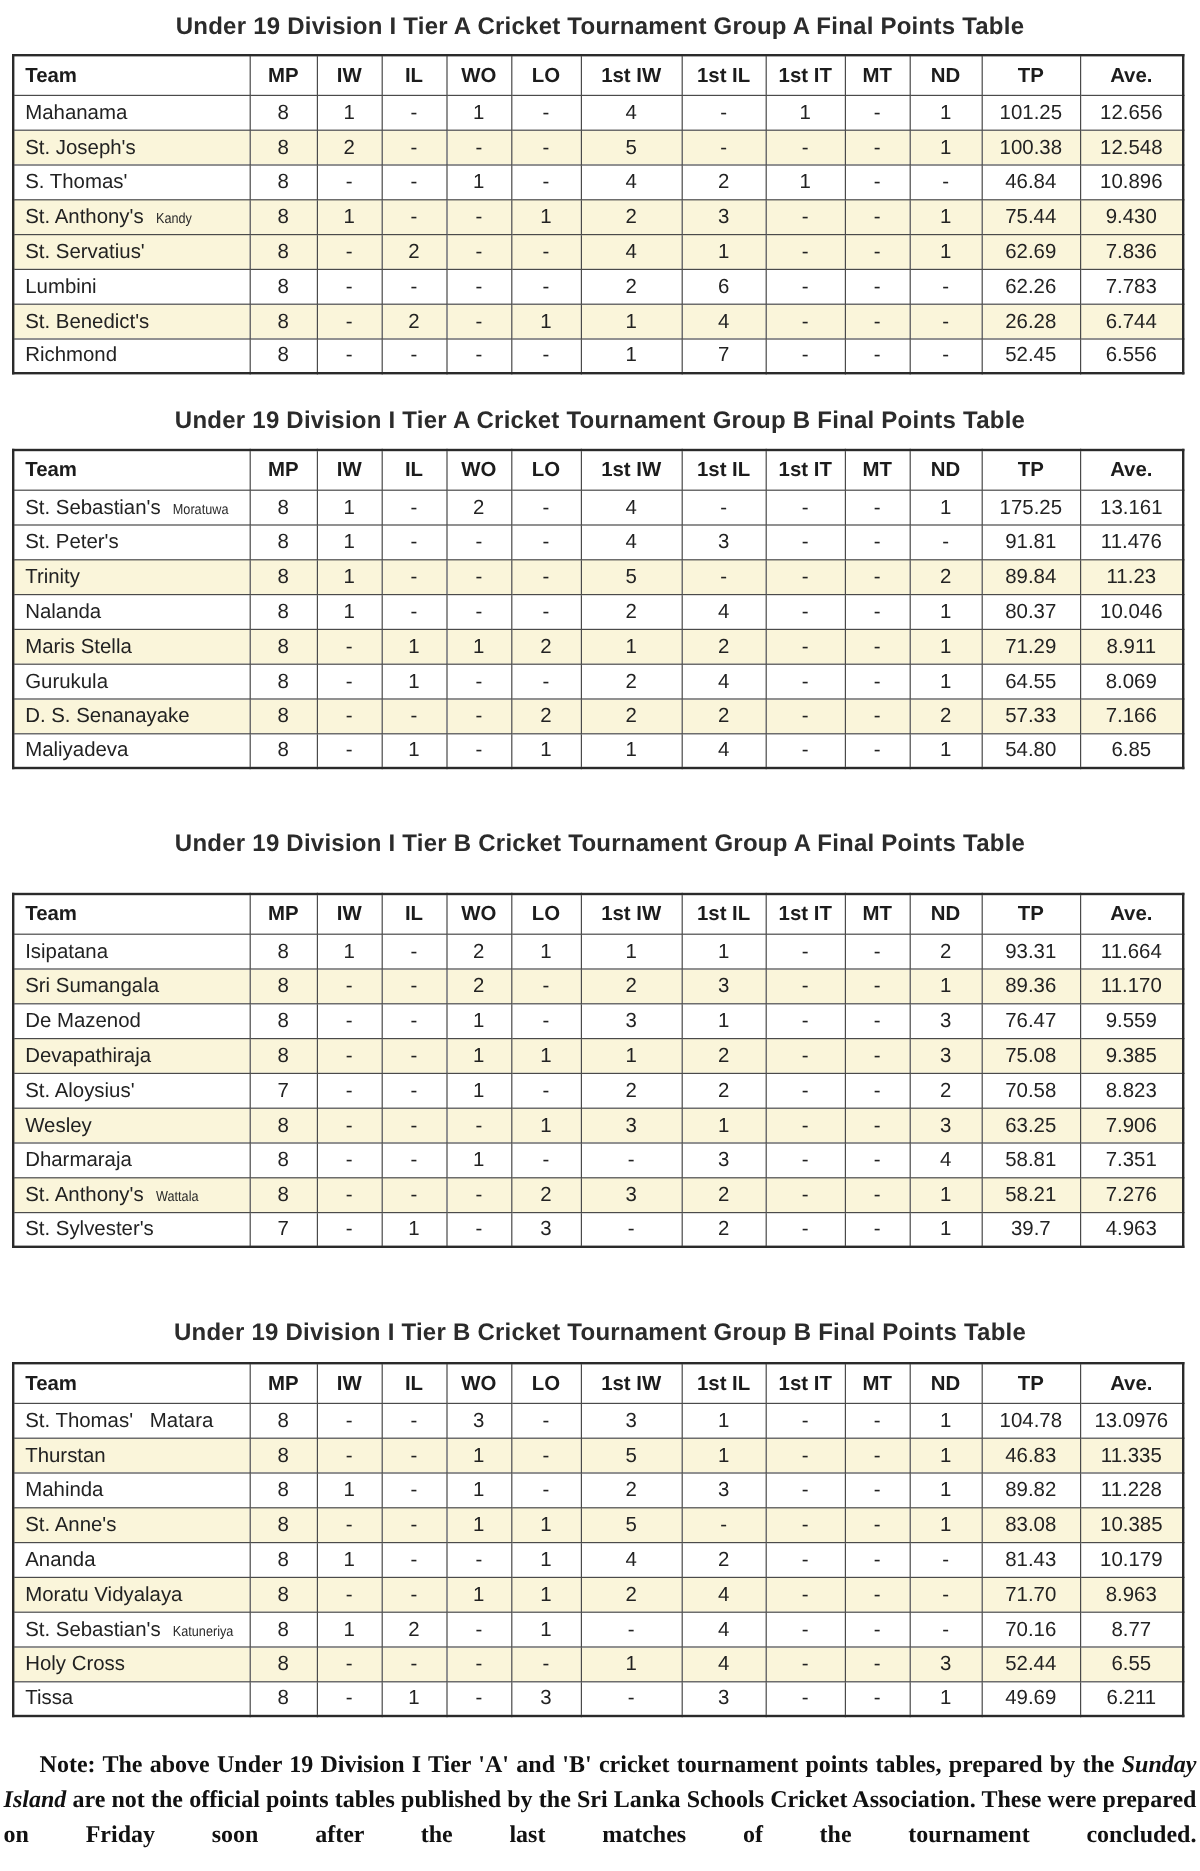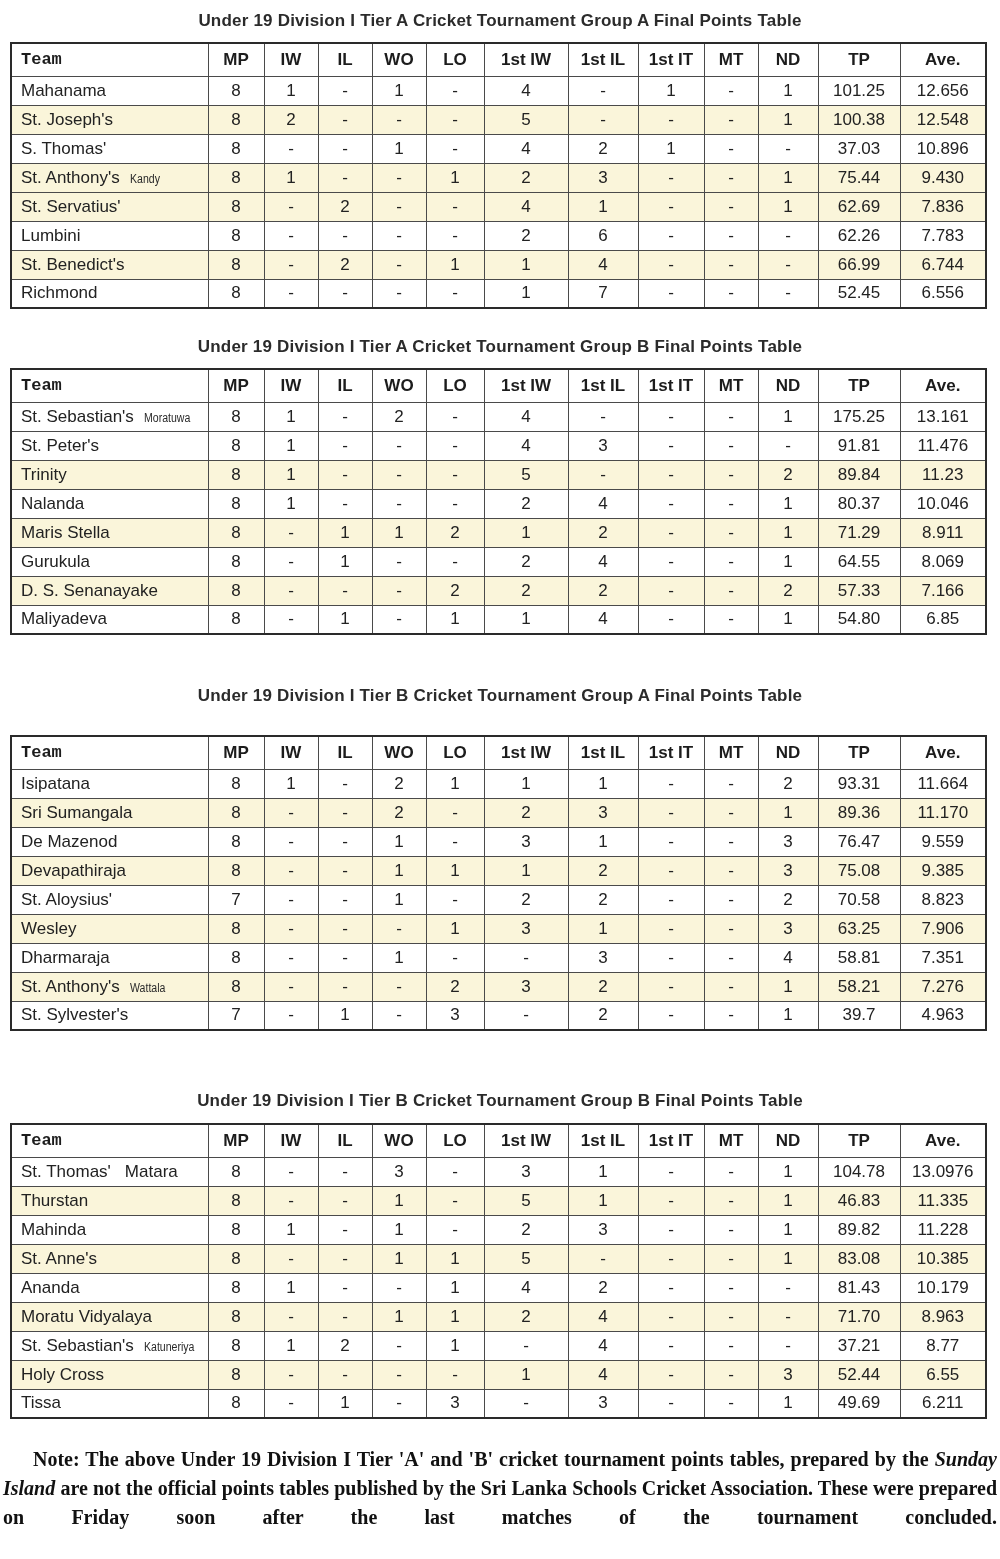--- a/index.html
+++ b/index.html
@@ -5,21 +5,21 @@
   * { margin:0; padding:0; box-sizing:border-box; }
   html,body { background:#ffffff; }
   body {
     width:1000px;
     font-family:"Liberation Sans", sans-serif;
     color:#1f1f1f;
   }
   .section-title {
     text-align:center;
     font-weight:bold;
-    font-size:17px;
+    font-size:20px;
     color:#2b2b2b;
     letter-spacing:0.2px;
   }
   section:nth-of-type(1) .section-title { margin:11px 0 11px; }
   section:nth-of-type(2) .section-title { margin:28px 0 11px; }
   section:nth-of-type(3) .section-title { margin:51px 0 29px; }
   section:nth-of-type(4) .section-title { margin:60px 0 12px; }
   table {
     border-collapse:collapse;
     table-layout:fixed;
@@ -32,21 +32,21 @@
     font-size:17px;
     overflow:hidden;
     white-space:nowrap;
   }
   th {
     font-weight:bold;
     height:33px;
     text-align:center;
     color:#1c1c1c;
   }
-  th.team-col { text-align:left; padding-left:9px;font-family:Liberation Mono, monospace; }
+  th.team-col { text-align:left; padding-left:9px; }
   td {
     height:29px;
     text-align:center;
     color:#222222;
   }
   td.team { text-align:left; padding-left:9px; }
   tr.alt { background:var(--row-alt, #faf5da); }
   .suffix { margin-left:14px; }
   .suffix.small {
     font-size:12px;
@@ -143,21 +143,21 @@
           <td>8</td>
           <td>-</td>
           <td>-</td>
           <td>1</td>
           <td>-</td>
           <td>4</td>
           <td>2</td>
           <td>1</td>
           <td>-</td>
           <td>-</td>
-          <td>37.03</td>
+          <td>46.84</td>
           <td>10.896</td>
         </tr>
         <tr class="alt">
           <td class="team"><span>St. Anthony's</span><span class="suffix small">Kandy</span></td>
           <td>8</td>
           <td>1</td>
           <td>-</td>
           <td>-</td>
           <td>1</td>
           <td>2</td>
@@ -203,21 +203,21 @@
           <td>8</td>
           <td>-</td>
           <td>2</td>
           <td>-</td>
           <td>1</td>
           <td>1</td>
           <td>4</td>
           <td>-</td>
           <td>-</td>
           <td>-</td>
-          <td>66.99</td>
+          <td>26.28</td>
           <td>6.744</td>
         </tr>
         <tr>
           <td class="team"><span>Richmond</span></td>
           <td>8</td>
           <td>-</td>
           <td>-</td>
           <td>-</td>
           <td>-</td>
           <td>1</td>
@@ -698,21 +698,21 @@
           <td>8</td>
           <td>1</td>
           <td>2</td>
           <td>-</td>
           <td>1</td>
           <td>-</td>
           <td>4</td>
           <td>-</td>
           <td>-</td>
           <td>-</td>
-          <td>37.21</td>
+          <td>70.16</td>
           <td>8.77</td>
         </tr>
         <tr class="alt">
           <td class="team"><span>Holy Cross</span></td>
           <td>8</td>
           <td>-</td>
           <td>-</td>
           <td>-</td>
           <td>-</td>
           <td>1</td>

